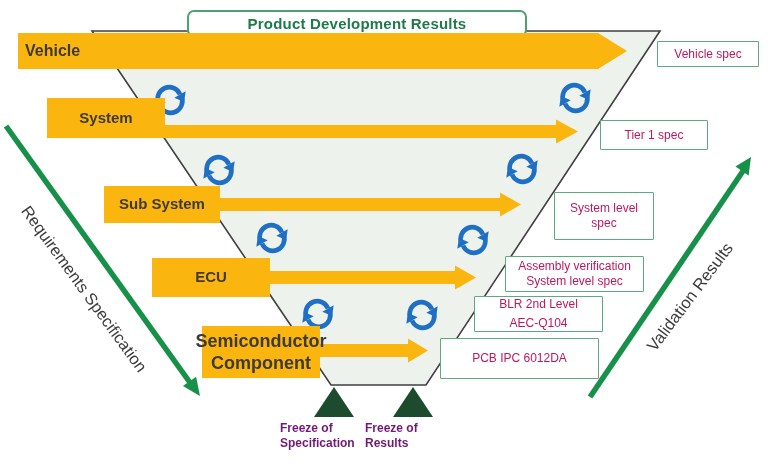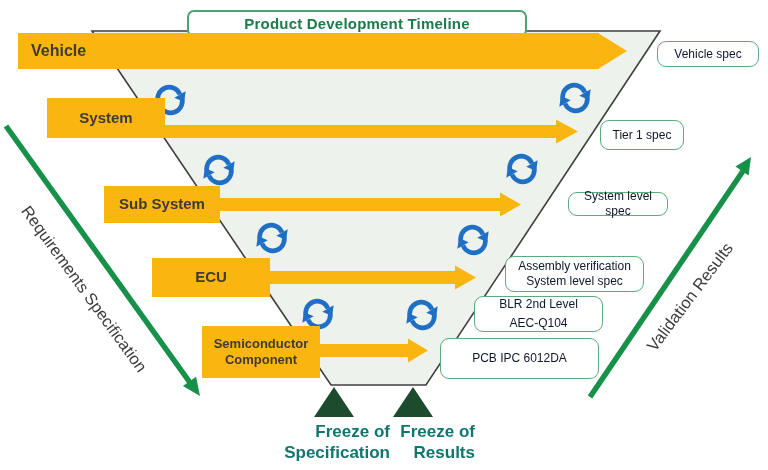--- a/index.html
+++ b/index.html
@@ -14,42 +14,42 @@
     left:187px;top:10px;width:336px;height:23px;
     background:#ffffff;border:2px solid #4ea173;border-radius:7px;
     display:flex;align-items:center;justify-content:center;
     color:#1e7a4b;font-size:15px;font-weight:700;letter-spacing:.2px;
   }
   
   .lvl{background:#fbb50f;color:#3e3a35;font-weight:700;
        display:flex;flex-direction:column;align-items:center;justify-content:center;
        text-align:center;line-height:1.25;}
   .lvl-vehicle{left:18px;top:33px;width:581px;height:36px;align-items:flex-start;
-       justify-content:center;padding-left:13px;box-sizing:border-box;font-size:16px;}
+       justify-content:center;padding-left:7px;box-sizing:border-box;font-size:16px;}
   .lvl-system{left:47px;top:98px;width:118px;height:40px;font-size:15px;}
   .lvl-subsystem{left:104px;top:186px;width:116px;height:37px;font-size:15px;}
   .lvl-ecu{left:152px;top:258px;width:118px;height:39px;font-size:15px;}
-  .lvl-semi{left:202px;top:326px;width:118px;height:52px;font-size:13px;}
+  .lvl-semi{left:202px;top:326px;width:118px;height:52px;font-size:18px;}
   
-  .spec{background:#ffffff;border:1.6px solid #5aab7d;border-radius:9px;
-        color:#0f172a;display:flex;flex-direction:column;align-items:center;
+  .spec{background:#ffffff;border:1.6px solid #5aab7d;border-radius:1px;
+        color:#be185d;display:flex;flex-direction:column;align-items:center;
         justify-content:center;text-align:center;font-size:12px;font-weight:500;
         line-height:1.22;box-sizing:border-box;}
   .spec-vehicle{left:657px;top:41px;width:102px;height:26px;}
-  .spec-tier1{left:600px;top:120px;width:84px;height:30px;}
-  .spec-syslevel{left:568px;top:192px;width:100px;height:24px;}
+  .spec-tier1{left:600px;top:120px;width:108px;height:30px;}
+  .spec-syslevel{left:554px;top:192px;width:100px;height:48px;}
   .spec-assembly{left:505px;top:256px;width:139px;height:36px;}
   .spec-blr{left:474px;top:296px;width:129px;height:36px;justify-content:space-between;}
   .spec-aec{left:440px;top:338px;width:159px;height:41px;}
   
   .side-label{color:#3c3c3c;font-size:16.5px;white-space:nowrap;}
   .side-left{left:84px;top:289px;transform:translate(-50%,-50%) rotate(54deg);}
   .side-right{left:690px;top:297px;transform:translate(-50%,-50%) rotate(-53deg);}
   
-  .freeze-label{width:110px;text-align:right;color:#0f766e;font-size:17px;
+  .freeze-label{width:110px;text-align:left;color:#701a75;font-size:12px;
         font-weight:600;line-height:1.25;}
   .freeze-spec{left:280px;top:421px;}
   .freeze-design{left:365px;top:421px;}
 </style>
 </head>
 <body>
 
 <div id="canvas">
 
   <svg id="bg-svg" viewBox="0 0 768 470">
@@ -101,21 +101,21 @@
     <g>
       <line x1="590" y1="397" x2="743" y2="171" stroke="#17914A" stroke-width="5.5"></line>
       <polygon points="751,157 748.6,175.4 735.4,166.6" fill="#17914A"></polygon>
     </g>
 
     <polygon points="334,387 314,417 354,417" fill="#1C4B2D"></polygon>
     <polygon points="413,387 393,417 433,417" fill="#1C4B2D"></polygon>
   </svg>
 
   <div class="abs title-box">
-    <span>Product Development Timeline</span>
+    <span>Product Development Results</span>
   </div>
 
   <div class="abs lvl lvl-vehicle">
     <span>Vehicle</span>
   </div>
   <div class="abs lvl lvl-system">
     <span>System</span>
   </div>
   <div class="abs lvl lvl-subsystem">
     <span>Sub System</span>

